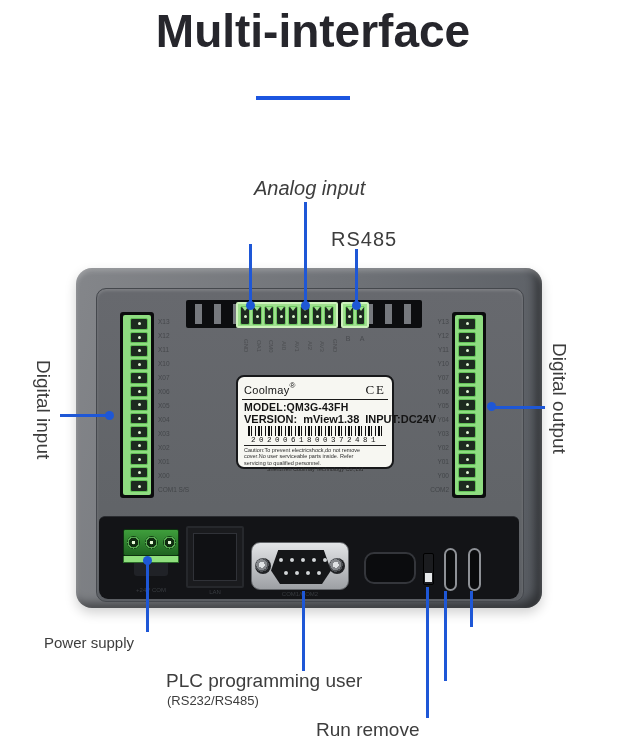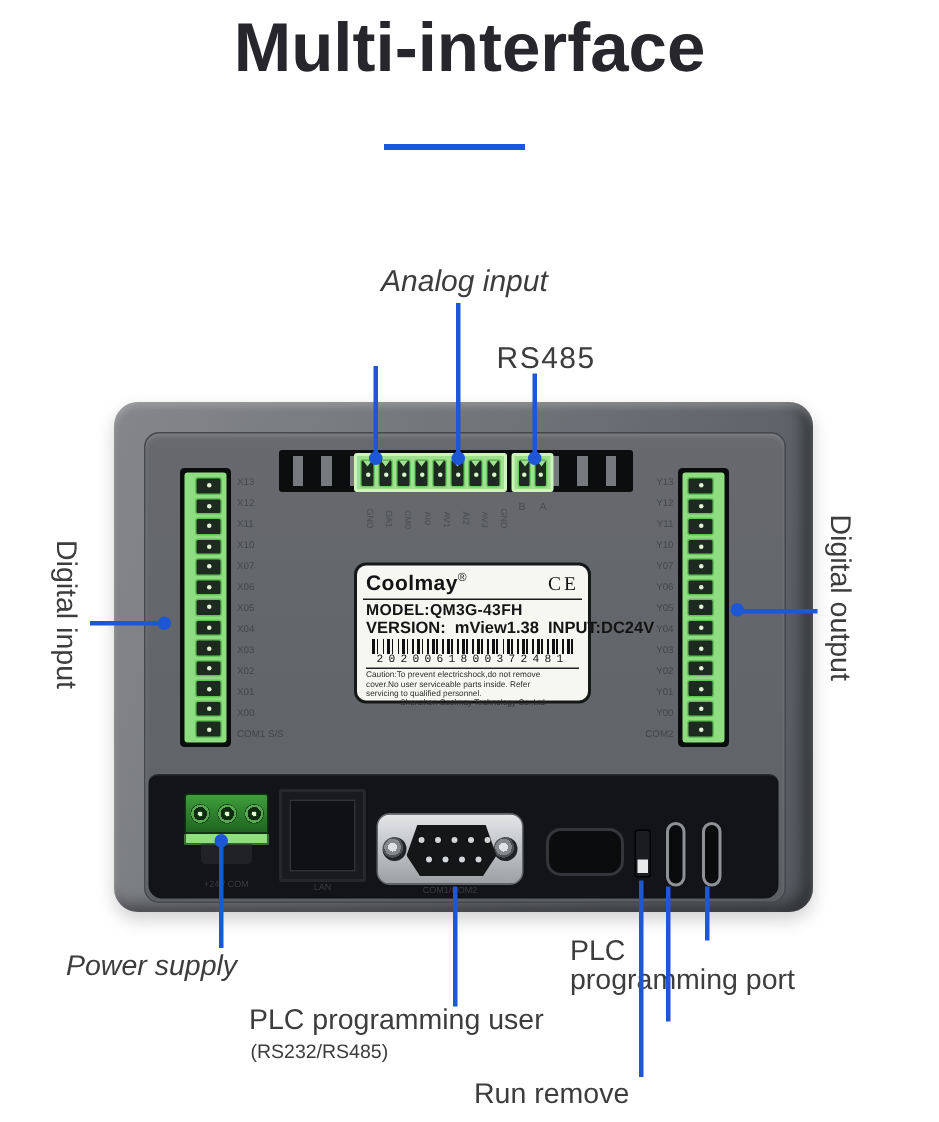--- a/index.html
+++ b/index.html
@@ -9,21 +9,21 @@
   
   .title{position:absolute;left:0;right:0;top:4px;text-align:center;
          font-size:46px;font-weight:800;color:#26262c;}
   .title-underline{position:absolute;left:256px;top:96px;width:94px;height:4px;background:#1c55e0;}
 
   
   .callout{position:absolute;color:#3d3d3d;font-size:20px;white-space:nowrap;}
   .c-ai{left:254px;top:177px;font-style:italic;}
   .c-ao{left:166px;top:220px;}
   .c-rs{left:331px;top:228px;letter-spacing:1px;}
-  .c-pw{left:44px;top:634px;font-size:19px;font-style:italic;}
+  .c-pw{left:44px;top:634px;font-size:15px;}
   .c-plc{left:166px;top:670px;font-size:19px;}
   .c-plcsub{left:167px;top:693px;font-size:13px;}
   .c-run{left:316px;top:719px;font-size:19px;}
   .c-hmi{left:357px;top:681px;font-size:19px;}
   .c-plc2{left:380px;top:625px;font-size:19px;line-height:19px;}
   .c-vert{writing-mode:vertical-rl;font-size:19px;}
   .c-di{left:32px;top:360px;height:115px;}
   .c-do{left:548px;top:343px;height:124px;}
 
   
@@ -90,21 +90,21 @@
   .pincol div{flex:1;font-size:6.5px;line-height:1;color:rgba(12,15,18,.38);white-space:nowrap;
         display:flex;align-items:center;}
   .pincol-l{left:61px;} .pincol-r{left:318px;justify-content:flex-end;}
   .pincol-r div{justify-content:flex-end;}
 
   
   .sticker{position:absolute;left:139px;top:86px;width:158px;height:94px;background:#f7f7f2;
         border:2px solid #17181a;border-radius:8px;box-sizing:border-box;padding:3px 6px 2px 6px;z-index:6;
         color:#141414;}
   .st-head{display:flex;justify-content:space-between;align-items:baseline;}
-  .st-brand{font-weight:bold;font-size:14px;letter-spacing:.3px;}
+  .st-brand{font-weight:normal;font-size:11px;letter-spacing:.3px;}
   .st-reg{font-size:8px;vertical-align:super;}
   .st-ce{font-size:13px;letter-spacing:2px;font-family:"Liberation Serif",serif;}
   .st-rule{border-top:1.5px solid #1a1a1a;margin:1px -2px 1px -2px;}
   .st-model{font-size:10.5px;font-weight:bold;letter-spacing:.2px;}
   .st-ver{font-size:11px;font-weight:bold;display:flex;gap:6px;white-space:nowrap;}
   .barcode{height:10px;margin:1px 4px 0 4px;
         background:repeating-linear-gradient(90deg,#101010 0 2px,#f7f7f2 2px 3px,#101010 3px 4px,
         #f7f7f2 4px 7px,#101010 7px 8px,#f7f7f2 8px 10px);}
   .st-digits{font-family:"Liberation Mono",monospace;font-size:7.5px;letter-spacing:3.5px;
         text-align:center;line-height:8px;}
@@ -160,24 +160,20 @@
   <div class="callout c-ai">Analog input</div>
   <div class="callout c-rs">RS485</div>
 
   <div class="callout c-vert c-di">Digital input</div>
   <div class="callout c-vert c-do">Digital output</div>
 
   <div class="callout c-pw">Power supply</div>
   <div class="callout c-plc">PLC programming user</div>
   <div class="callout c-plcsub">(RS232/RS485)</div>
   <div class="callout c-run">Run remove</div>
-  <div class="callout c-plc2">
-    <div>PLC</div>
-    <div>programming port</div>
-  </div>
 
   <div class="vl l-ao"></div>
   <div class="vl l-ai"></div>
   <div class="vl l-rs"></div>
   <div class="vl l-pw"></div>
   <div class="vl l-plc"></div>
   <div class="vl l-run"></div>
   <div class="vl l-hmi"></div>
   <div class="vl l-plc2"></div>
   <div class="hl l-di"></div>

